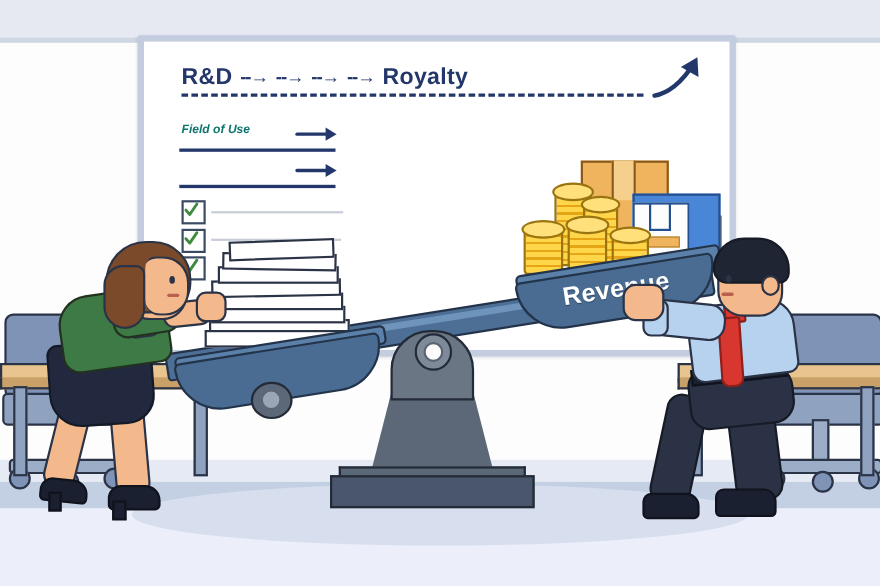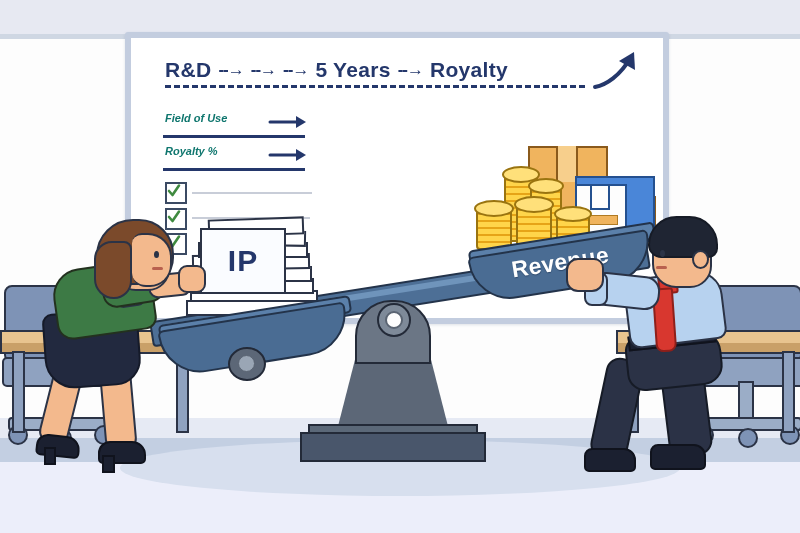--- a/index.html
+++ b/index.html
@@ -159,21 +159,20 @@
 
   <div id="whiteboard" class="abs">
     <div id="wb-inner"></div>
   </div>
 
   <div id="wb-line1" class="abs">
     <span class="wb-word">R&amp;D</span>
     <span class="dash-arrow">--→</span>
     <span class="dash-arrow">--→</span>
     <span class="dash-arrow">--→</span>
-    <span class="wb-word">5 Years</span>
     <span class="dash-arrow">--→</span>
     <span class="wb-word">Royalty</span>
   </div>
   <div id="wb-underline1" class="abs"></div>
 
   <div id="growth-arrow" class="abs">
     <svg width="46" height="40" viewBox="0 0 46 40">
       <path d="M1 37 C12 35 26 26 37 7" stroke="#24376b" stroke-width="4" fill="none" stroke-linecap="round"></path>
       <path d="M40 2 L41 20 L25 11 Z" fill="#24376b"></path>
     </svg>
@@ -181,21 +180,20 @@
 
   <div id="wb-line2" class="abs wb-row">Field of Use</div>
   <div id="wb-arrow2" class="abs wb-arrow-sm">
     <svg width="40" height="18" viewBox="0 0 40 18">
       <path d="M2 9 H30" stroke="#24376b" stroke-width="3" stroke-linecap="round"></path>
       <path d="M28 3 L38 9 L28 15 Z" fill="#24376b"></path>
     </svg>
   </div>
   <div id="wb-rule2" class="abs"></div>
 
-  <div id="wb-line3" class="abs wb-row">Royalty %</div>
   <div id="wb-arrow3" class="abs wb-arrow-sm">
     <svg width="40" height="18" viewBox="0 0 40 18">
       <path d="M2 9 H30" stroke="#24376b" stroke-width="3" stroke-linecap="round"></path>
       <path d="M28 3 L38 9 L28 15 Z" fill="#24376b"></path>
     </svg>
   </div>
   <div id="wb-rule3" class="abs"></div>
 
   <div id="cb1" class="abs checkbox">
     <svg width="14" height="14" viewBox="0 0 14 14">
@@ -222,23 +220,20 @@
   <div class="abs" style="left:186px;top:212px;width:130px;height:110px;">
     <div class="abs paper" style="left:4px;top:78px;width:124px;height:12px;"></div>
     <div class="abs paper" style="left:0px;top:88px;width:130px;height:12px;"></div>
     <div class="abs paper" style="left:6px;top:66px;width:118px;height:12px;"></div>
     <div class="abs paper" style="left:10px;top:54px;width:112px;height:12px;"></div>
     <div class="abs paper" style="left:6px;top:42px;width:114px;height:12px;transform:rotate(-1deg);"></div>
     <div class="abs paper" style="left:12px;top:30px;width:106px;height:12px;"></div>
     <div class="abs paper" style="left:16px;top:18px;width:100px;height:12px;transform:rotate(1deg);"></div>
     <div class="abs paper" style="left:22px;top:6px;width:92px;height:14px;transform:rotate(-2deg);"></div>
   </div>
-  <div id="ip-card" class="abs">
-    <span id="ip-text">IP</span>
-  </div>
   <div id="pan-left-lip" class="abs"></div>
   <div id="pan-left" class="abs pan"></div>
   <div id="pan-left-knob" class="abs"></div>
   <div id="pan-left-knob-in" class="abs"></div>
 
   <div class="abs box box-tan" style="left:528px;top:146px;width:76px;height:76px;"></div>
   <div class="abs" style="left:556px;top:146px;width:18px;height:36px;background:#f7cf8c;border-left:2px solid #8a5a1c;border-right:2px solid #8a5a1c;"></div>
   <div class="abs box box-tan-lt" style="left:604px;top:196px;width:48px;height:46px;"></div>
   <div class="abs box box-tan" style="left:586px;top:212px;width:56px;height:34px;"></div>
 

